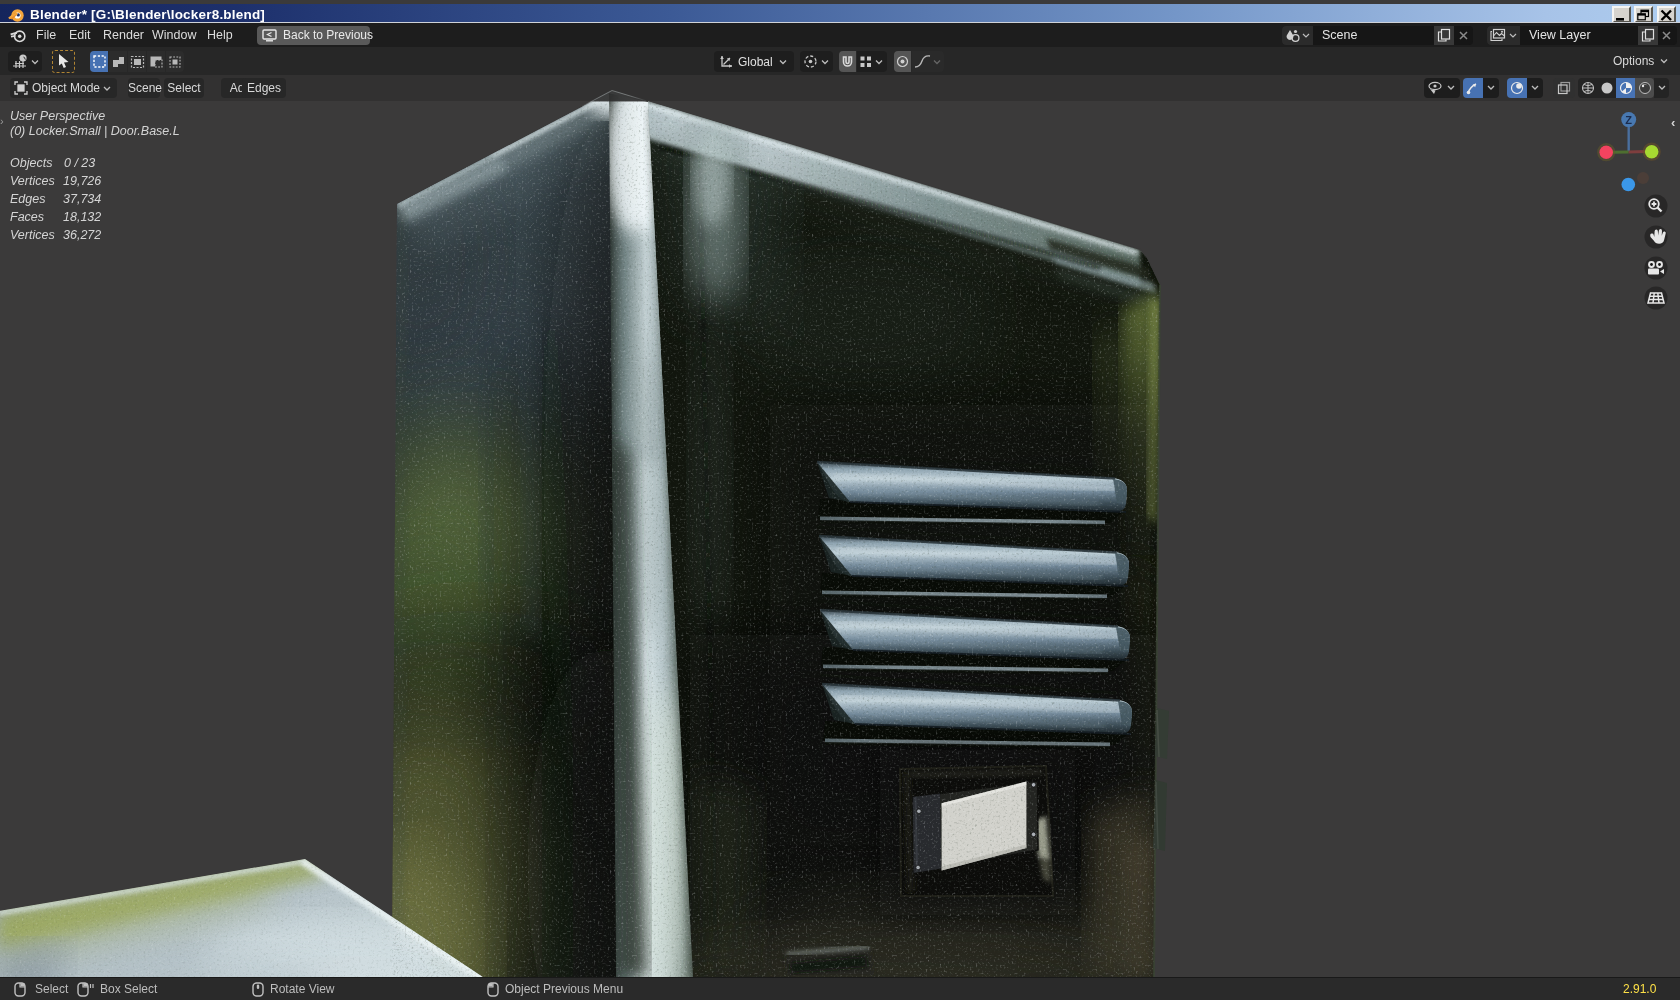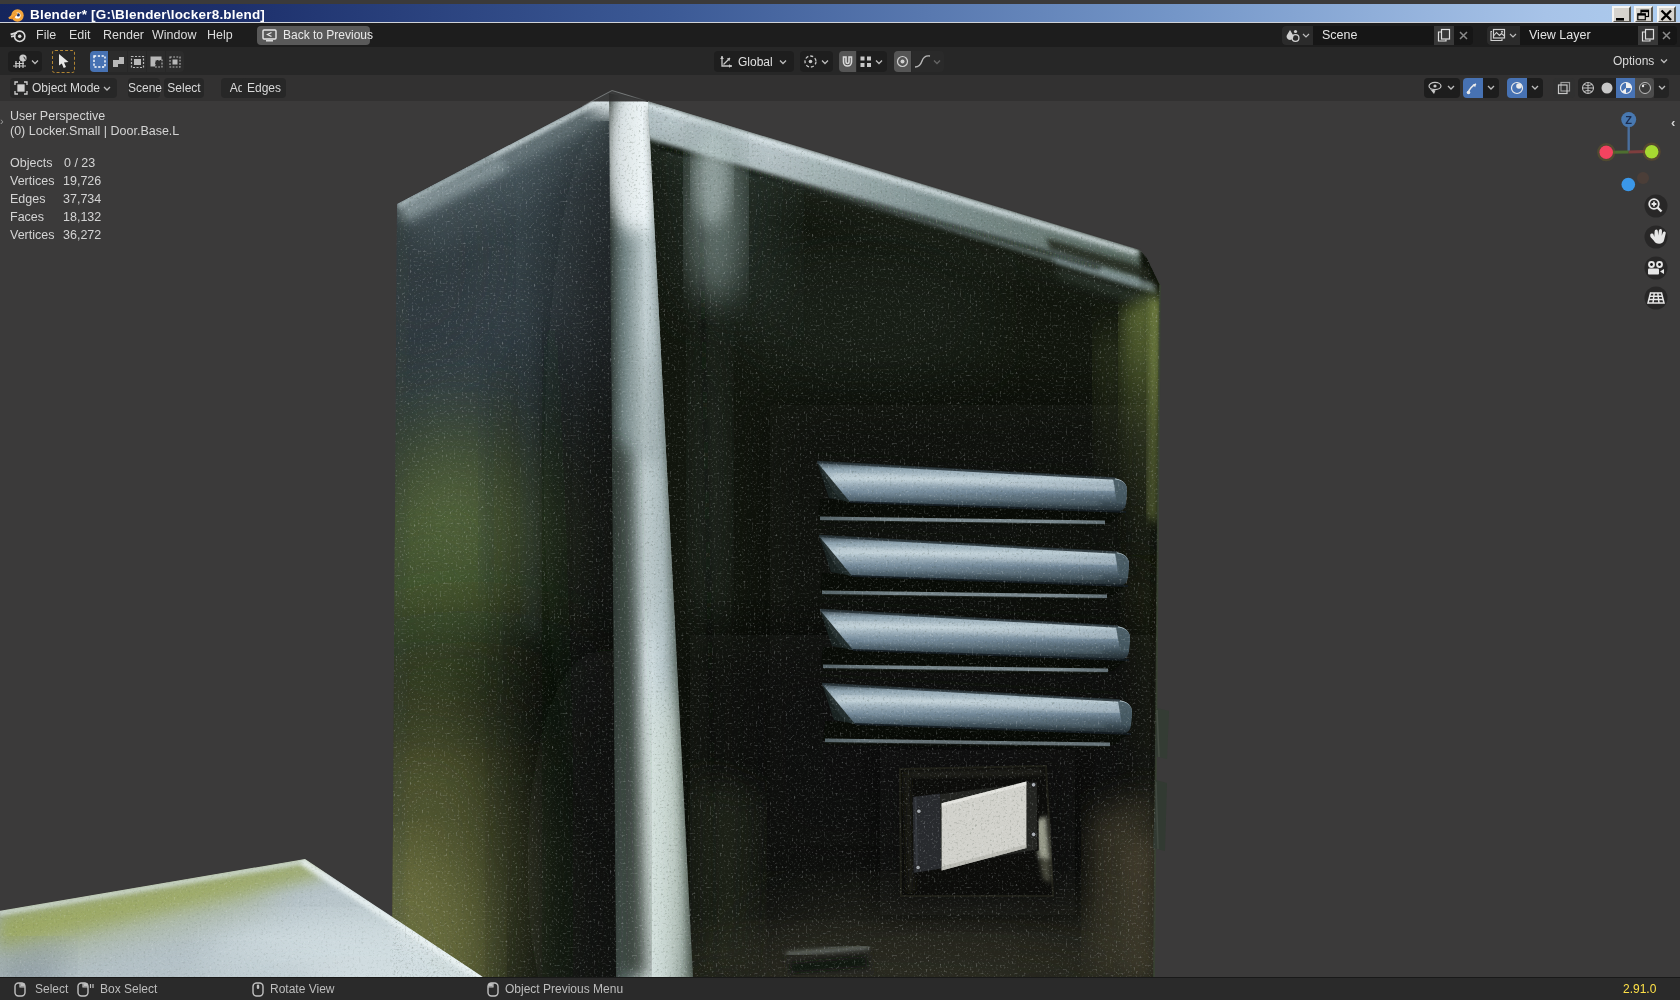--- a/index.html
+++ b/index.html
@@ -30,21 +30,21 @@
   
   #statusbar { position:absolute; left:0; top:977px; width:1680px; height:23px; background:#2a2a2a; border-top:1px solid #191919; color:#bdbdbd; font-size:12px; }
   #statusbar .sitem { position:absolute; top:4px; }
 
   
   #viewport { position:absolute; left:0; top:75px; width:1680px; height:902px; background:#3b3a3a; overflow:hidden; }
   
   #vheader { position:absolute; left:0; top:0; width:1680px; height:26px; background:rgba(40,40,40,0.45); }
   .hbtn { position:absolute; top:3px; height:20px; background:#272727; border-radius:4px; color:#d9d9d9; font-size:12px; line-height:20px; text-align:center; }
   .stats { position:absolute; left:10px; top:32px; color:#d4d4d4; font-size:12.5px; line-height:18px; width:340px; }
-  .stats div { white-space:nowrap; }
+  .stats div { white-space:nowrap;font-style:italic; }
 </style>
 </head>
 <body>
 <div id="page">
 
   <div id="titlebar">
     <svg class="abs" style="left:7px;top:2px" width="19" height="19" viewBox="0 0 19 19">
       <circle cx="10.5" cy="9.5" r="6.2" fill="#f4a63c"></circle>
       <circle cx="10.5" cy="9.5" r="3.1" fill="#ffffff"></circle>
       <circle cx="11.3" cy="8.9" r="1.6" fill="#1d2f66"></circle>

